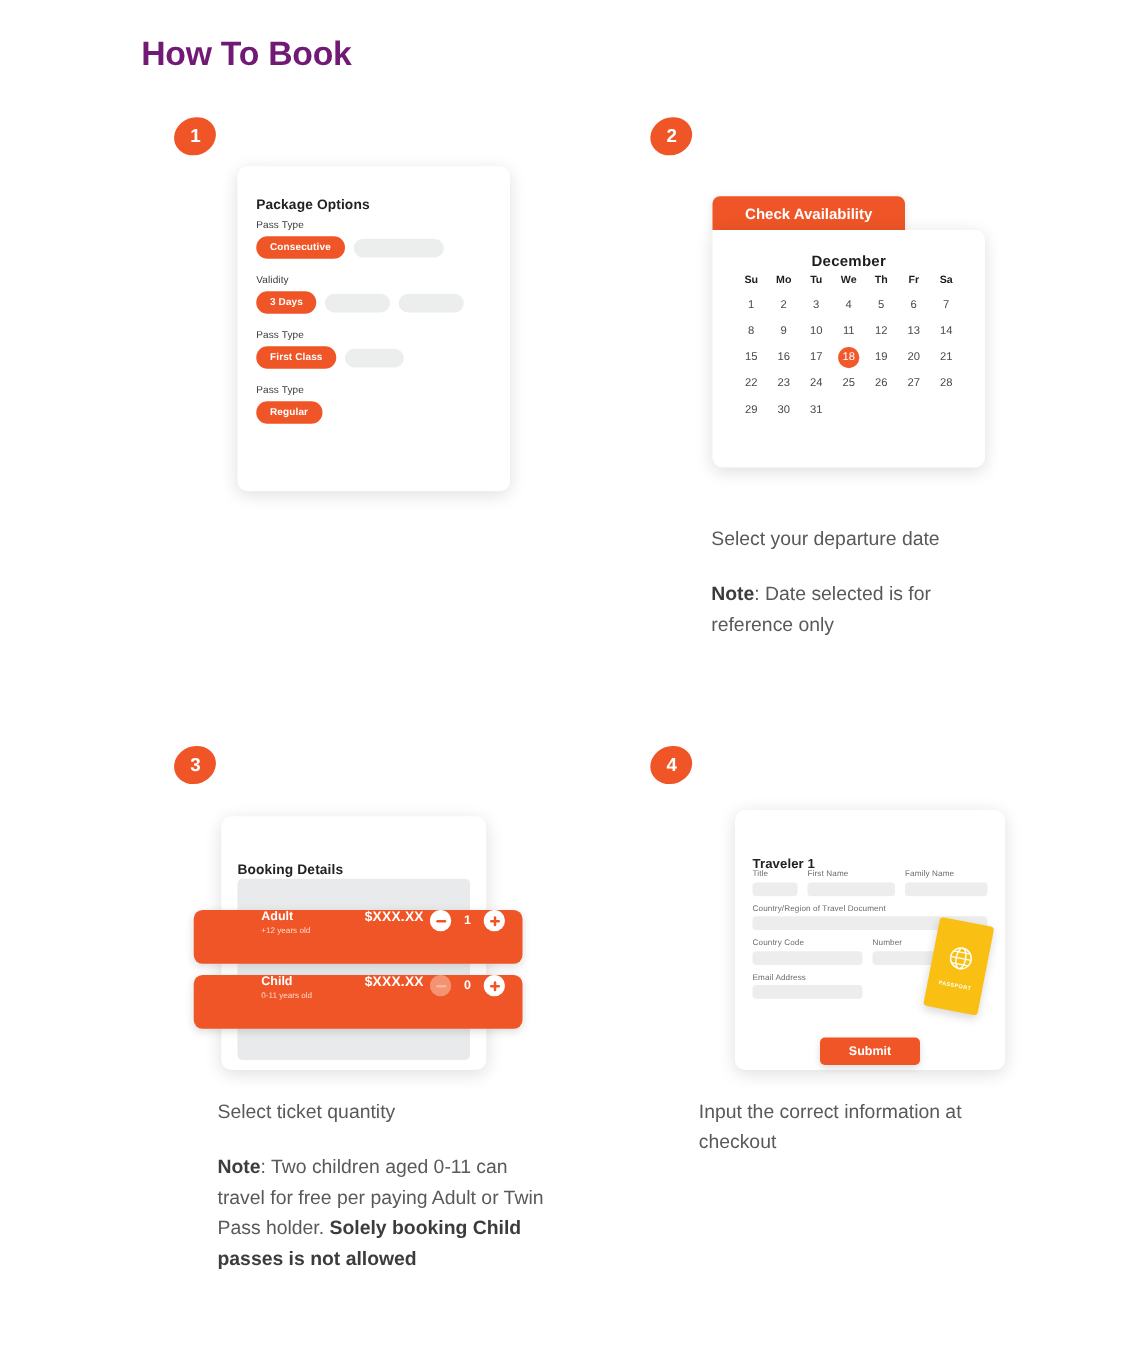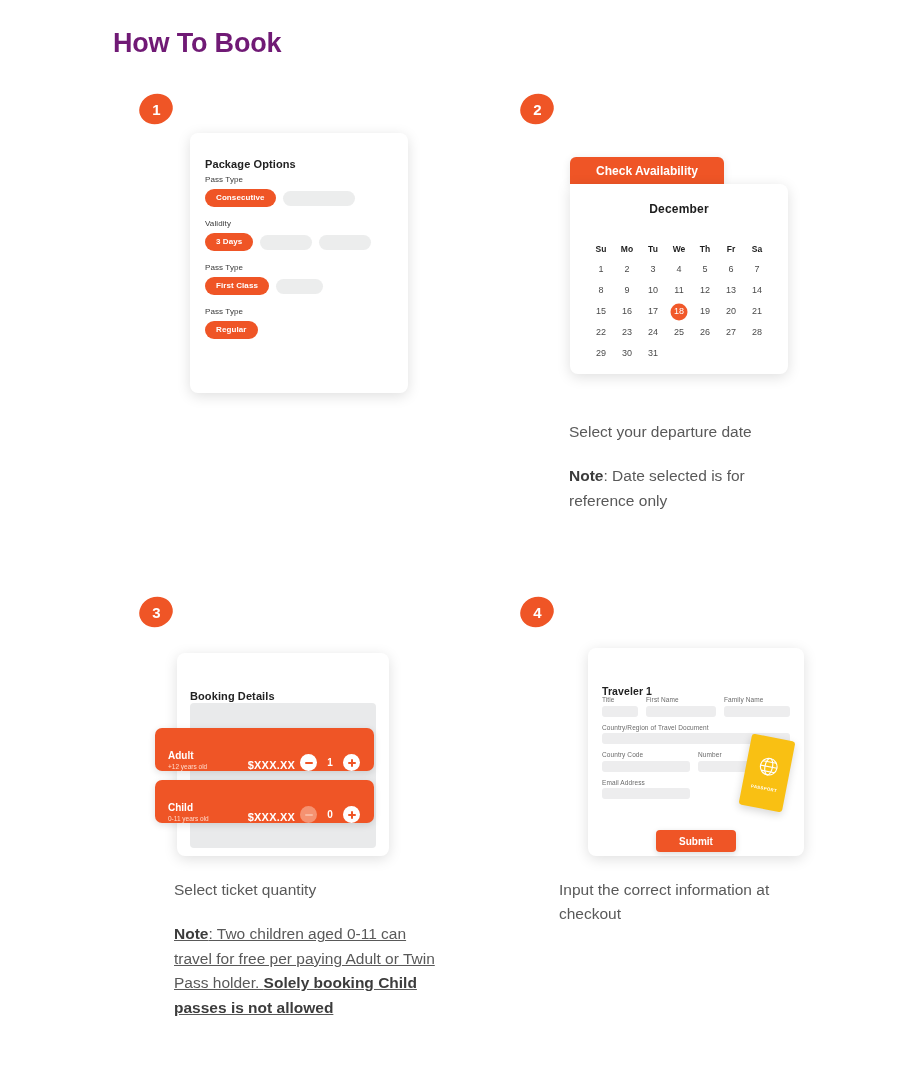--- a/index.html
+++ b/index.html
@@ -64,21 +64,21 @@
     color: #fff; font-size: 12px; font-weight: 700;
     box-shadow: 0 2px 8px rgba(0,0,0,.10);
   }
   #card-calendar { left: 570px; top: 184px; width: 218px; height: 190px; border-radius: 0 8px 8px 8px; }
   .cal-month {
     text-align: center; font-size: 12px; font-weight: 700;
     color: #1d1d1d; margin-top: 18px; letter-spacing: .2px;
   }
   .cal-grid {
     display: grid; grid-template-columns: repeat(7, 1fr);
-    margin: 28px 18px 0; row-gap: 4px;
+    margin: 2px 18px 0; row-gap: 4px;
   }
   .cal-dow {
     text-align: center; font-size: 8.5px; font-weight: 700;
     color: #1d1d1d; padding-bottom: 3px;
   }
   .cal-day {
     text-align: center; font-size: 9px; color: #4a4a4a;
     height: 17px; line-height: 17px;
   }
   .cal-day.sel {
@@ -94,24 +94,25 @@
 
   
   #card-booking { left: 177px; top: 653px; width: 212px; height: 203px; }
   #card-booking .card-title { position: absolute; left: 13px; top: 25px; }
   .book-ghost {
     position: absolute; left: 13px; top: 50px;
     width: 186px; height: 145px;
     background: #e9eaeb; border-radius: 4px;
   }
   .qty-row {
-    position: absolute; left: 155px; width: 219px; height: 43px;
+    position: absolute; left: 155px; width: 263px; height: 43px;
     background: #ef5526; border-radius: 7px;
-    display: flex; align-items: flex-end;
+    display: flex; align-items: flex-start;
     box-shadow: 0 2px 7px rgba(0,0,0,.13);
+    padding-left: 41px;
   }
   #qty-adult { top: 728px; }
   #qty-child { top: 780px; }
   .qty-names { margin-left: 13px; flex: 1; }
   .qty-name { color: #fff; font-size: 10px; font-weight: 700; line-height: 1.15; }
   .qty-sub { color: #ffd9c9; font-size: 6.5px; line-height: 1.3; margin-top: 1px; }
   .qty-price { color: #fff; font-size: 11px; font-weight: 700; letter-spacing: .2px; }
   .step-btn {
     width: 17px; height: 17px; border-radius: 50%;
     background: #fff; display: flex; align-items: center; justify-content: center;
@@ -163,21 +164,21 @@
     position: absolute;
     font-size: 15.5px; line-height: 1.58; color: #595959;
     font-weight: 400;
   }
   .caption b { color: #3c3c3c; font-weight: 700; }
   .caption .strong { color: #3c3c3c; font-weight: 700; }
   #cap1 { left: 192px; top: 420px; width: 240px; }
   #cap2 { left: 569px; top: 420px; width: 230px; }
   #cap2 .note { margin-top: 20px; display: block; }
   #cap3 { left: 174px; top: 878px; width: 270px; }
-  #cap3 .note { margin-top: 20px; display: block; text-decoration: underline; }
+  #cap3 .note { margin-top: 20px; display: block; }
   #cap4 { left: 559px; top: 878px; width: 250px; }
 </style>
 </head>
 <body>
 
 <div class="page">
 
   <div class="page-title">How To Book</div>
 
   <div class="badge" style="left:139px; top:94px;">

